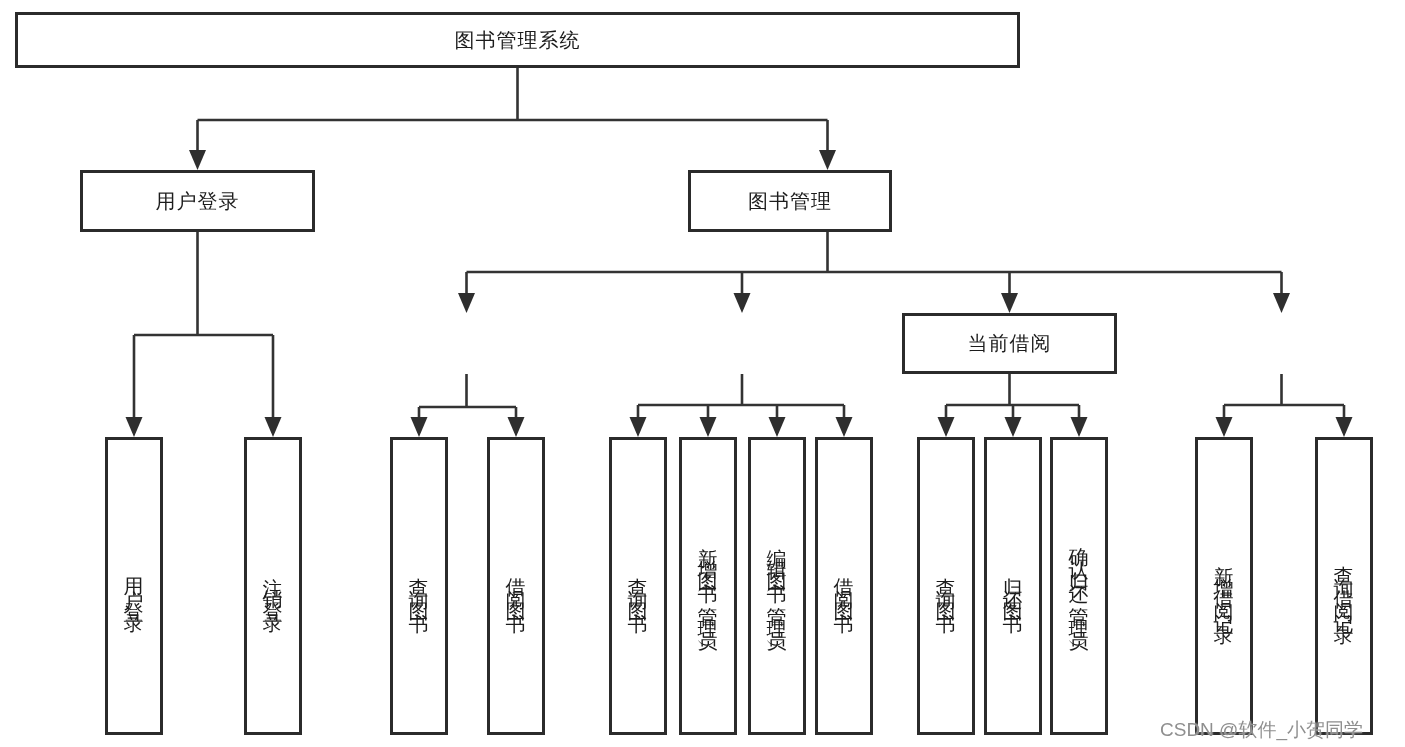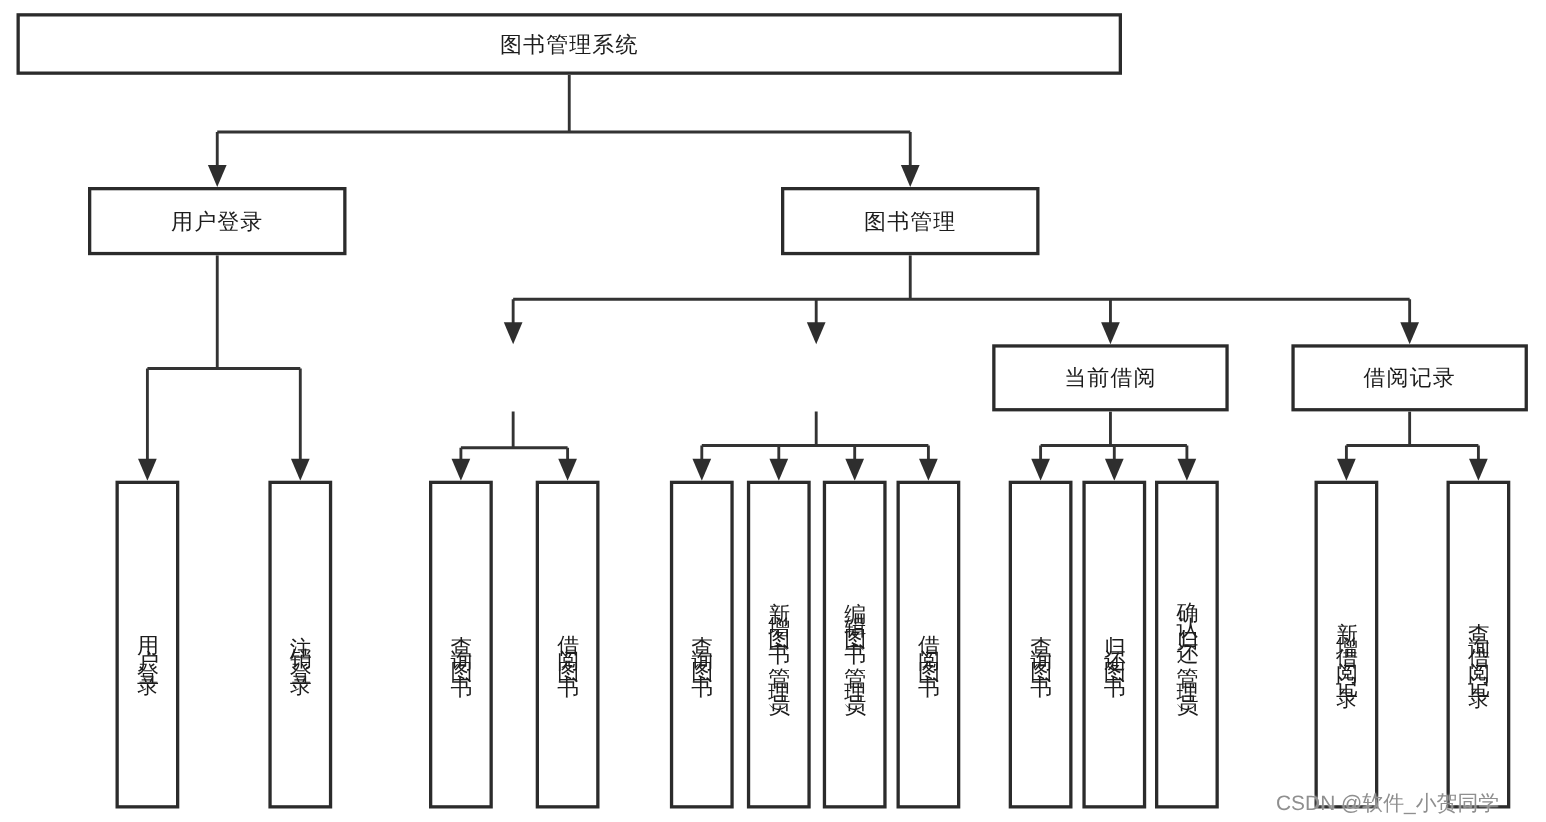--- a/index.html
+++ b/index.html
@@ -35,21 +35,21 @@
     font-size: 20px;
     letter-spacing: 12px;
     line-height: 1;
     top: 437px;
     height: 298px;
     width: 58px;
   }
   
   .pos-root  { left: 15px;   top: 12px;  width: 1005px; height: 56px; }
   .pos-l2a   { left: 80px;   top: 170px; width: 235px;  height: 62px; }
-  .pos-l2b   { left: 710px;  top: 170px; width: 235px;  height: 62px; }
+  .pos-l2b   { left: 688px;  top: 170px; width: 204px;  height: 62px; }
   .pos-l3a   { left: 363px;  top: 313px; width: 207px;  height: 61px; }
   .pos-l3b   { left: 633px;  top: 313px; width: 218px;  height: 61px; }
   .pos-l3c   { left: 902px;  top: 313px; width: 215px;  height: 61px; text-align: center; }
   .pos-l3d   { left: 1174px; top: 313px; width: 215px;  height: 61px; }
   
   .pos-g1a { left: 105px;  }
   .pos-g1b { left: 244px;  }
   .pos-g2a { left: 390px;  }
   .pos-g2b { left: 487px;  }
   .pos-g3a { left: 609px;  }
@@ -109,21 +109,20 @@
       <path d="M1335.5 417 L1352.5 417 L1344 437 Z"></path>
     </g>
   </svg>
 
   <div class="node h-node pos-root">图书管理系统</div>
 
   <div class="node h-node pos-l2a">用户登录</div>
   <div class="node h-node pos-l2b">图书管理</div>
 
   <div class="node h-node pos-l3c">当前借阅</div>
-  <div class="node h-node pos-l3d">借阅记录</div>
 
   <div class="node v-node pos-g1a">用户登录</div>
   <div class="node v-node pos-g1b">注销登录</div>
 
   <div class="node v-node pos-g2a">查询图书</div>
   <div class="node v-node pos-g2b">借阅图书</div>
 
   <div class="node v-node pos-g3a">查询图书</div>
   <div class="node v-node pos-g3b">新增图书（管理员）</div>
   <div class="node v-node pos-g3c">编辑图书（管理员）</div>

